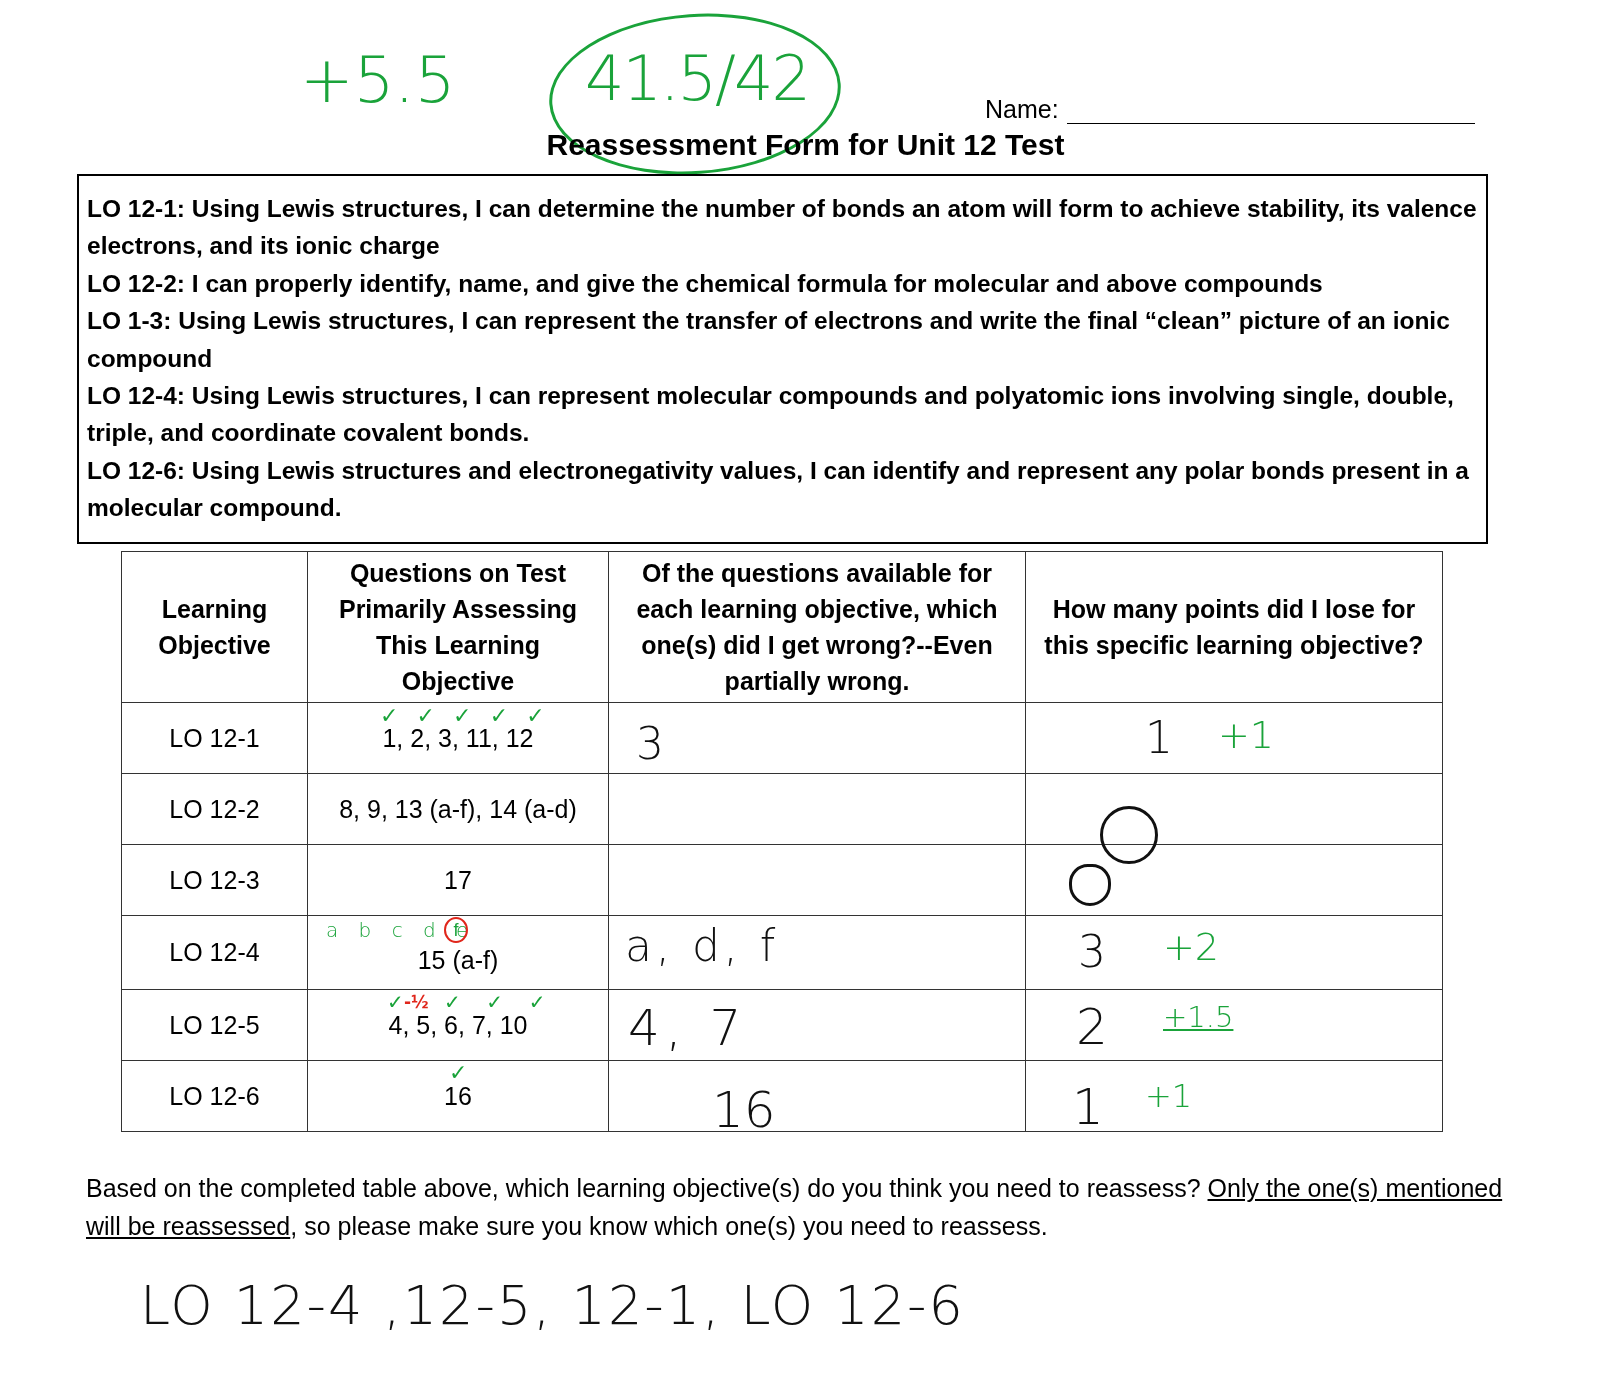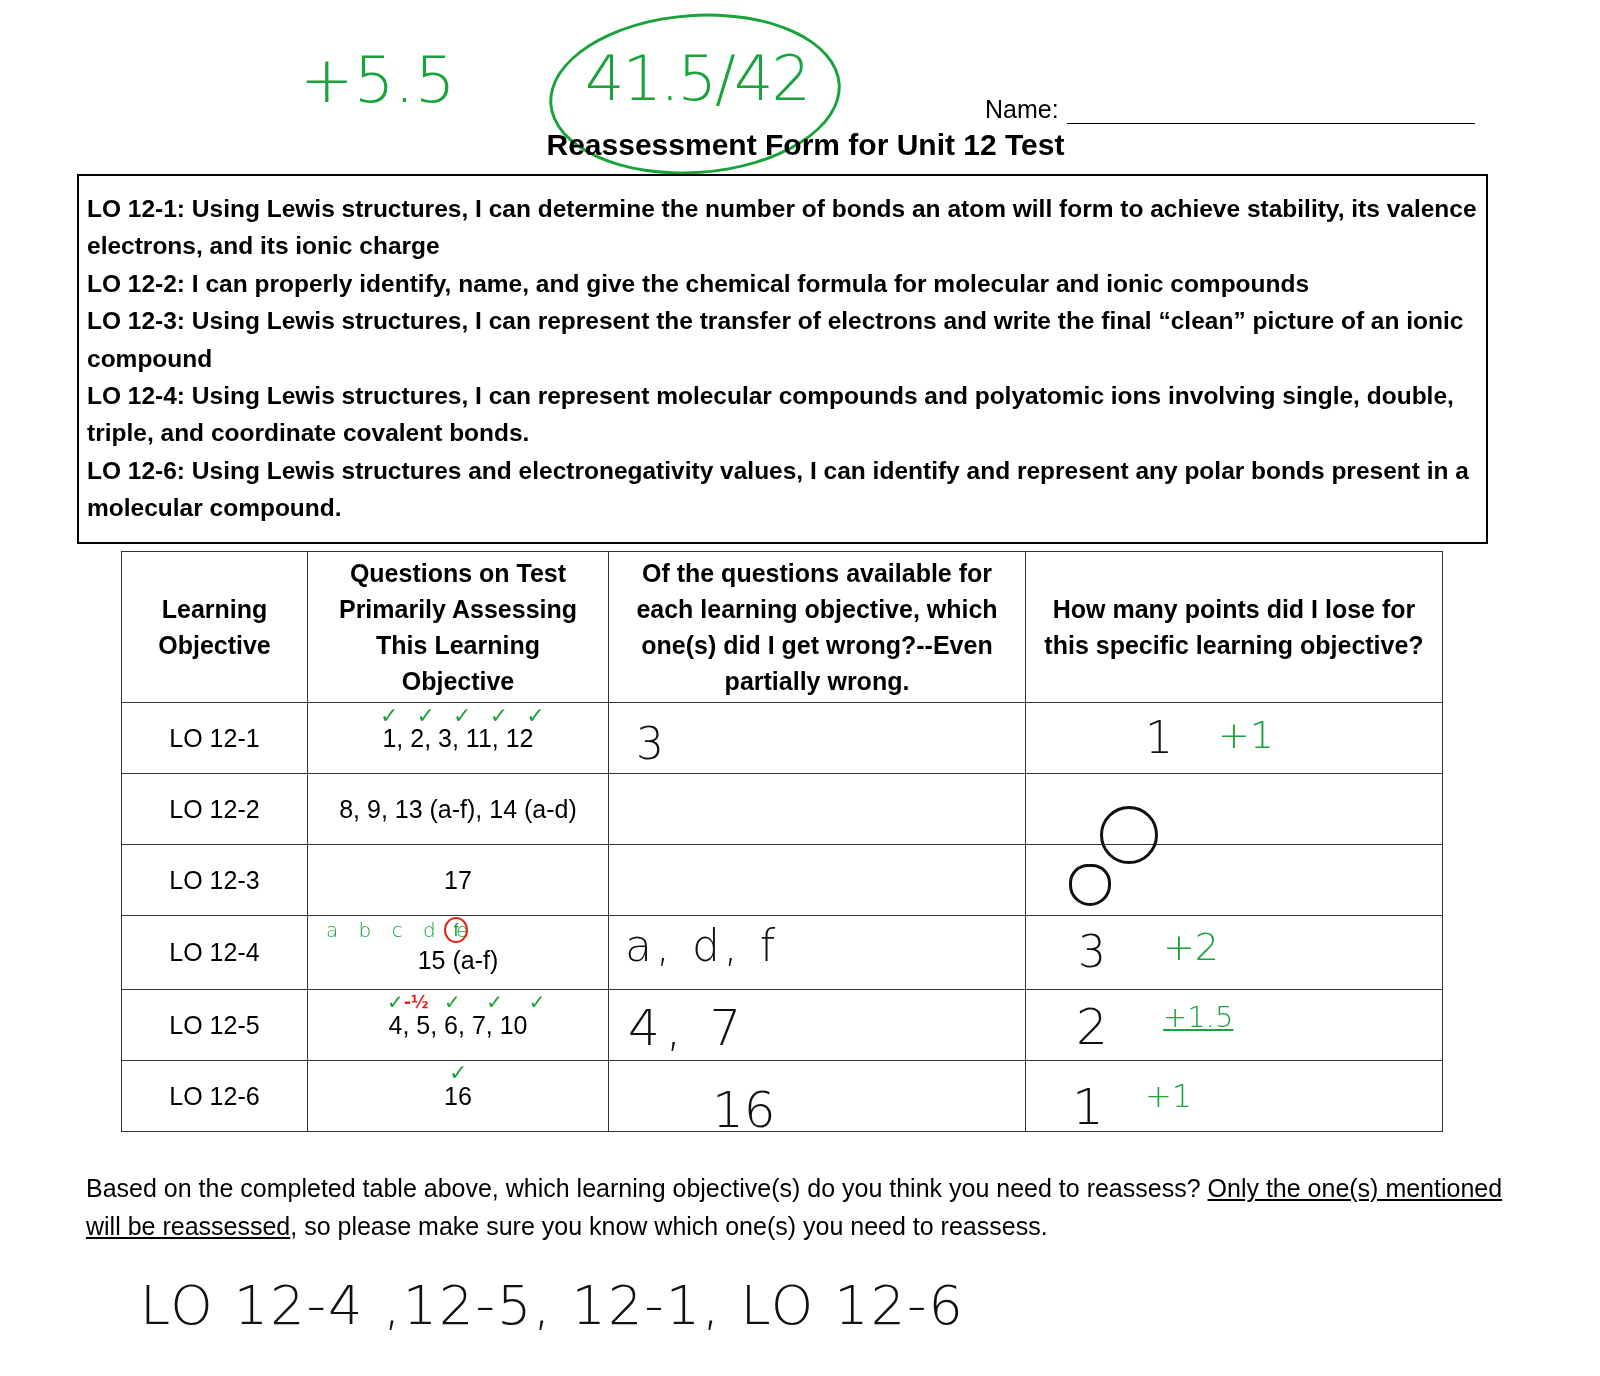--- a/index.html
+++ b/index.html
@@ -50,22 +50,22 @@
 
 <div class="name-row">
   <span>Name:</span>
   <span class="name-line"></span>
 </div>
 
 <div class="title">Reassessment Form for Unit 12 Test</div>
 
 <div class="lo-box">
   <p><span>LO 12-1:</span><span> Using Lewis structures, I can determine the number of bonds an atom will form to achieve stability, its valence electrons, and its ionic charge</span></p>
-  <p><span>LO 12-2:</span><span> I can properly identify, name, and give the chemical formula for molecular and ionic compounds</span></p>
-  <p><span>LO 12-3:</span><span> Using Lewis structures, I can represent the transfer of electrons and write the final “clean” picture of an ionic compound</span></p>
+  <p><span>LO 12-2:</span><span> I can properly identify, name, and give the chemical formula for molecular and above compounds</span></p>
+  <p><span>LO 1-3:</span><span> Using Lewis structures, I can represent the transfer of electrons and write the final “clean” picture of an ionic compound</span></p>
   <p><span>LO 12-4:</span><span> Using Lewis structures, I can represent molecular compounds and polyatomic ions involving single, double, triple, and coordinate covalent bonds.</span></p>
   <p><span>LO 12-6:</span><span> Using Lewis structures and electronegativity values, I can identify and represent any polar bonds present in a molecular compound.</span></p>
 </div>
 
 <table class="grid">
   <thead>
     <tr>
       <th class="c1">Learning Objective</th>
       <th class="c2">Questions on Test Primarily Assessing This Learning Objective</th>
       <th class="c3">Of the questions available for each learning objective, which one(s) did I get wrong?--Even partially wrong.</th>

